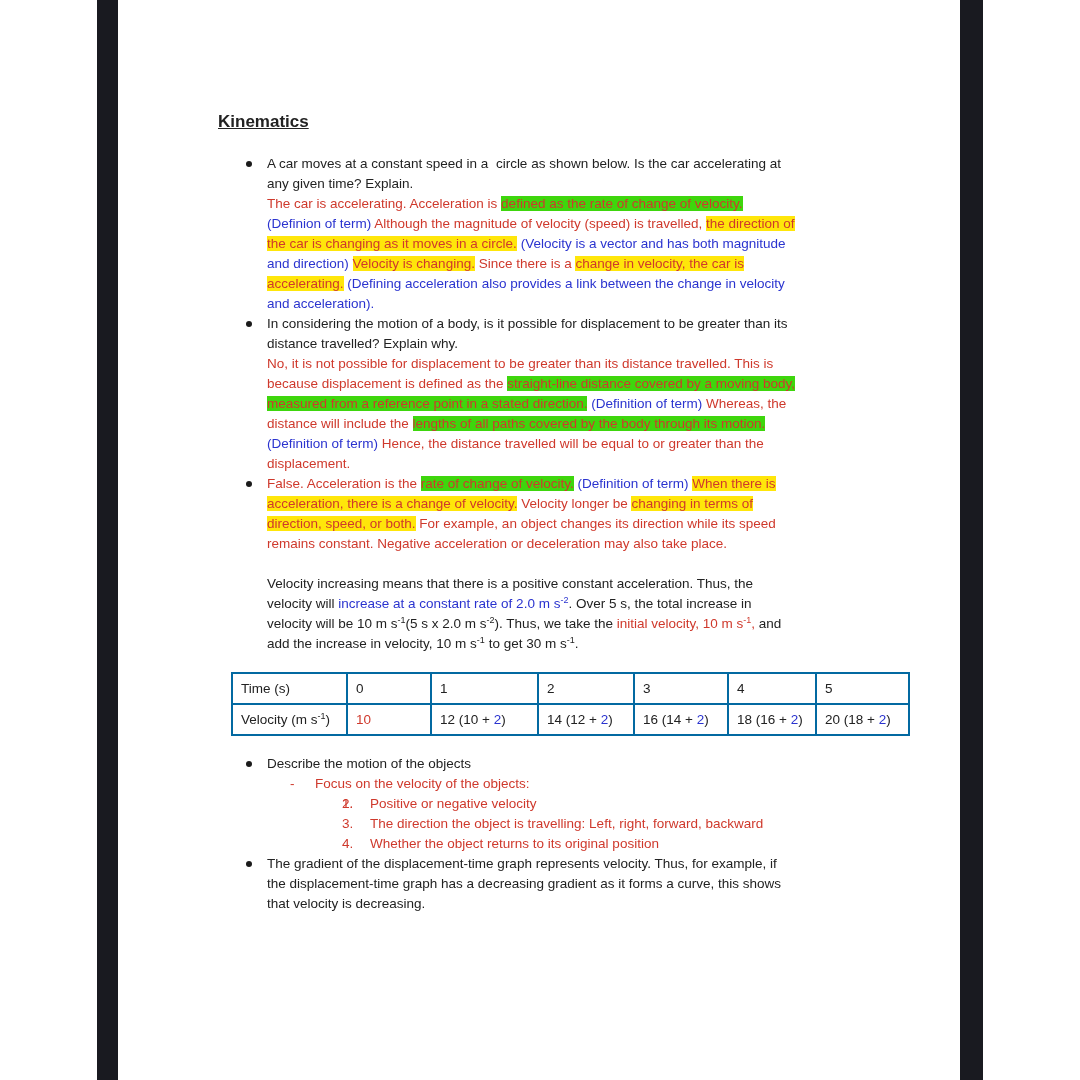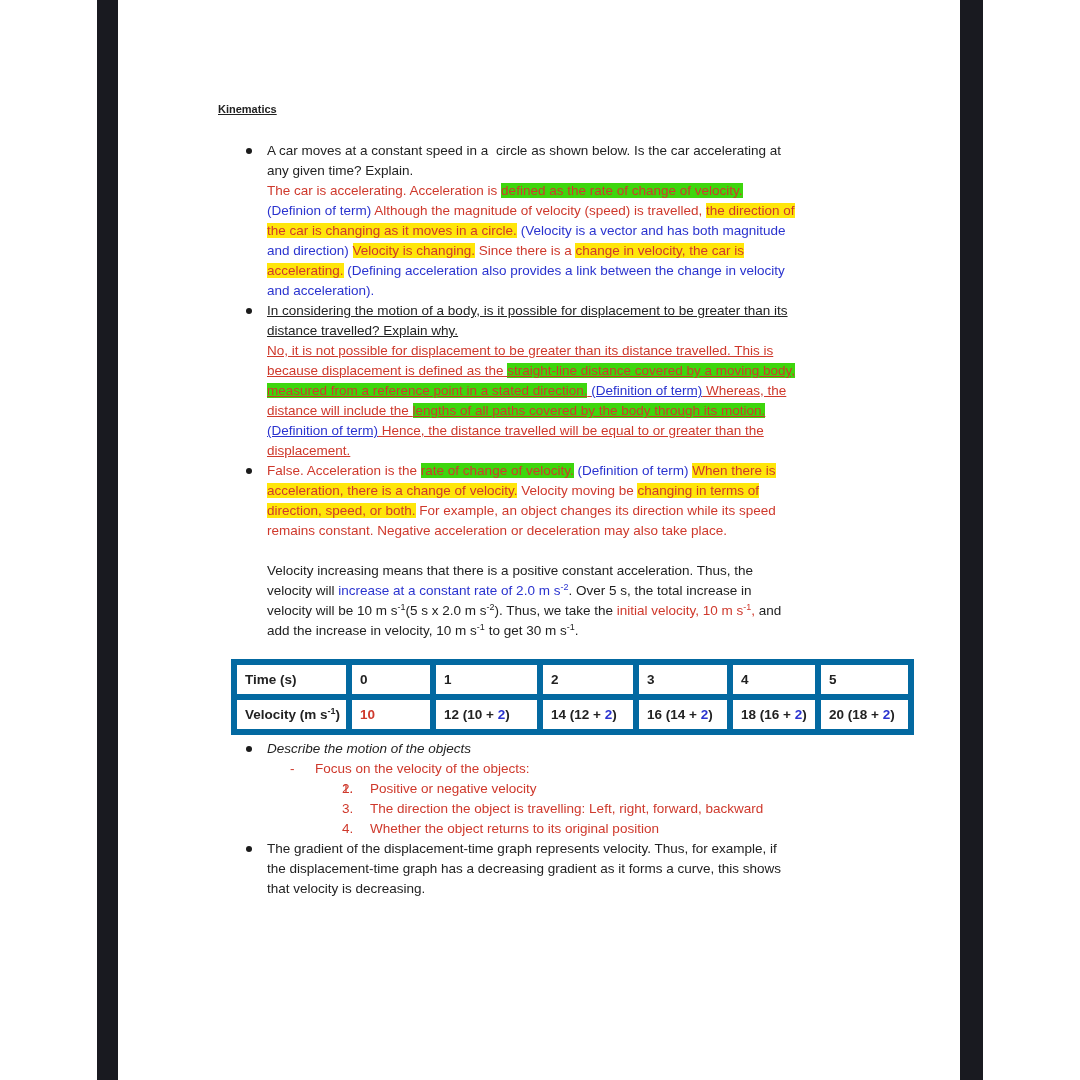--- a/index.html
+++ b/index.html
@@ -10,51 +10,51 @@
     color:var(--text_black,#222);
     font-size:13.5px;line-height:20px;
     -webkit-font-smoothing:antialiased;
   }
   .bar{position:absolute;top:0;height:1080px;background:var(--side_strip,#191a20);}
   .bar-left{left:97px;width:21px;}
   .bar-right{left:960px;width:23px;}
 
   .doc{position:absolute;left:218px;top:95px;width:700px;}
 
-  .title{font-size:11px;font-weight:bold;text-decoration:underline;margin:4px 0 22px 0;}
+  .title{font-size:17px;font-weight:bold;text-decoration:underline;margin:17px 0 22px 0;}
 
   .runs{white-space:pre-wrap;}
   .c-red{color:var(--text_red,#cf392c);}
   .c-blue{color:var(--text_blue,#2a33cf);}
   .hl-green{background:var(--highlight_green,#3ed60d);margin-top:20px;}
   .hl-yellow{background:var(--highlight_yellow,#ffe60a);}
-  .u{text-decoration:underline;text-align:right;}
+  .u{text-align:right;}
   sup{font-size:9px;line-height:0;vertical-align:super;letter-spacing:0;}
 
   .bullet{position:relative;padding-left:49px;}
   .bullet::before{
     content:"";position:absolute;left:28px;top:7px;width:6px;height:6px;
     border-radius:50%;background:#1b1b1b;
   }
   .dash-item{position:relative;padding-left:97px;color:var(--text_red,#cf392c);}
   .dash-item .marker{position:absolute;left:72px;}
   .num-item{position:relative;padding-left:152px;color:var(--text_red,#cf392c);}
   .num-item .num{position:absolute;left:124px;}
 
   .free-paragraph{margin-top:20px;padding-left:49px;}
 
   table.vt{
     border-collapse:collapse;table-layout:fixed;
     margin:18px 0 0 13px;width:677px;
   }
   table.vt td{
-    border:6px solid #0369a1;height:29px;padding:0 4px 0 8px;
-    white-space:nowrap;font-size:13.5px;vertical-align:middle;overflow:hidden;font-weight:bold;
+    border:2px solid #0369a1;height:29px;padding:0 4px 0 8px;
+    white-space:nowrap;font-size:13.5px;vertical-align:middle;overflow:hidden;
   }
-  .after-table{margin-top:4px;font-style:italic;}
+  .after-table{margin-top:18px;}
 </style>
 </head>
 <body>
 
 <div class="bar bar-left"></div>
 <div class="bar bar-right"></div>
 
 <main class="doc">
 
   <h1 class="title">Kinematics</h1>
@@ -76,21 +76,21 @@
     <div class="runs"><span class="c-red u">No, it is not possible for displacement to be greater than its distance travelled. This is
 because displacement is defined as the </span><span class="c-red hl-green u">straight-line distance covered by a moving body,
 measured from a reference point in a stated direction.</span><span class="c-red u"> </span><span class="c-blue u">(Definition of term)</span><span class="c-red u"> Whereas, the
 distance will include the </span><span class="c-red hl-green u">lengths of all paths covered by the body through its motion.</span><span>
 </span><span class="c-blue u">(Definition of term)</span><span class="c-red u"> Hence, the distance travelled will be equal to or greater than the
 displacement.</span></div>
   </div>
 
   <div class="bullet">
     <div class="runs"><span class="c-red">False. Acceleration is the </span><span class="c-red hl-green">rate of change of velocity.</span><span class="c-red"> </span><span class="c-blue">(Definition of term)</span><span class="c-red"> </span><span class="c-red hl-yellow">When there is
-acceleration, there is a change of velocity.</span><span class="c-red"> Velocity moving be </span><span class="c-red hl-yellow">changing in terms of
+acceleration, there is a change of velocity.</span><span class="c-red"> Velocity longer be </span><span class="c-red hl-yellow">changing in terms of
 direction, speed, or both.</span><span class="c-red"> For example, an object changes its direction while its speed
 remains constant. Negative acceleration or deceleration may also take place.</span></div>
   </div>
 
   <div class="free-paragraph runs"><span>Velocity increasing means that there is a positive constant acceleration. Thus, the
 velocity will </span><span class="c-blue">increase at a constant rate of 2.0 m s</span><sup class="c-blue">-2</sup><span>. Over 5 s, the total increase in
 velocity will be 10 m s</span><sup>-1</sup><span>(5 s x 2.0 m s</span><sup>-2</sup><span>). Thus, we take the </span><span class="c-red">initial velocity, 10 m s</span><sup class="c-red">-1</sup><span class="c-red">,</span><span> and
 add the increase in velocity, 10 m s</span><sup>-1</sup><span> to get 30 m s</span><sup>-1</sup><span>.</span></div>
 
   <table class="vt">

